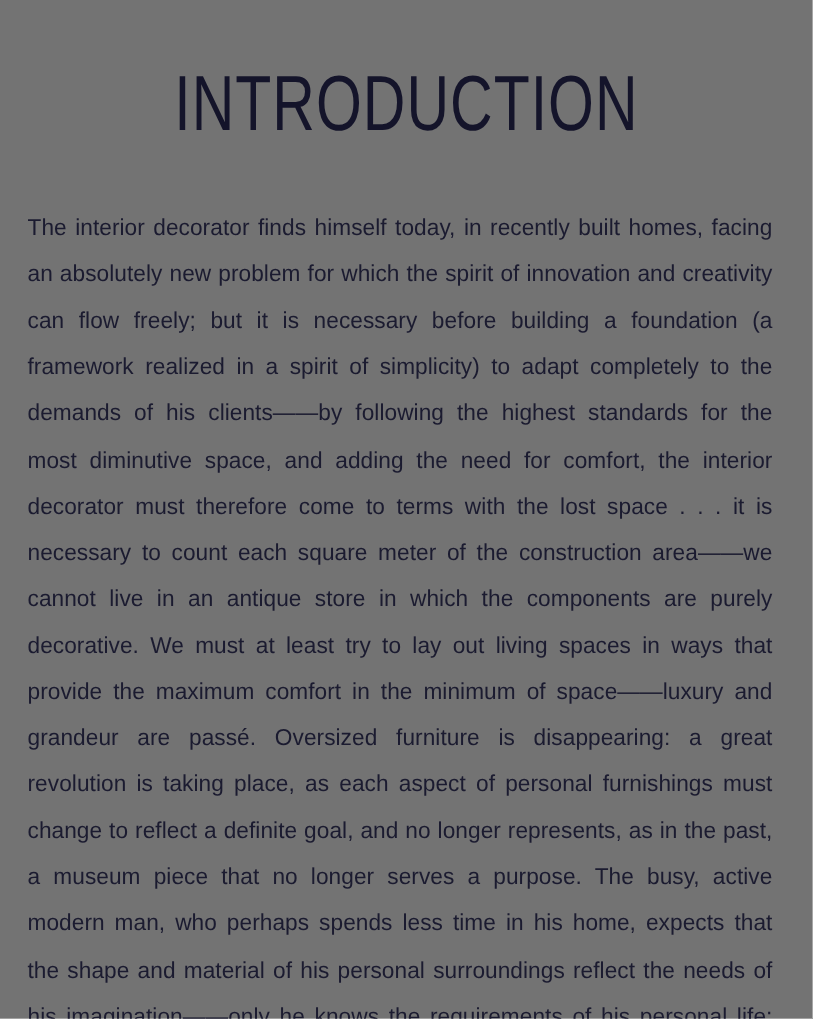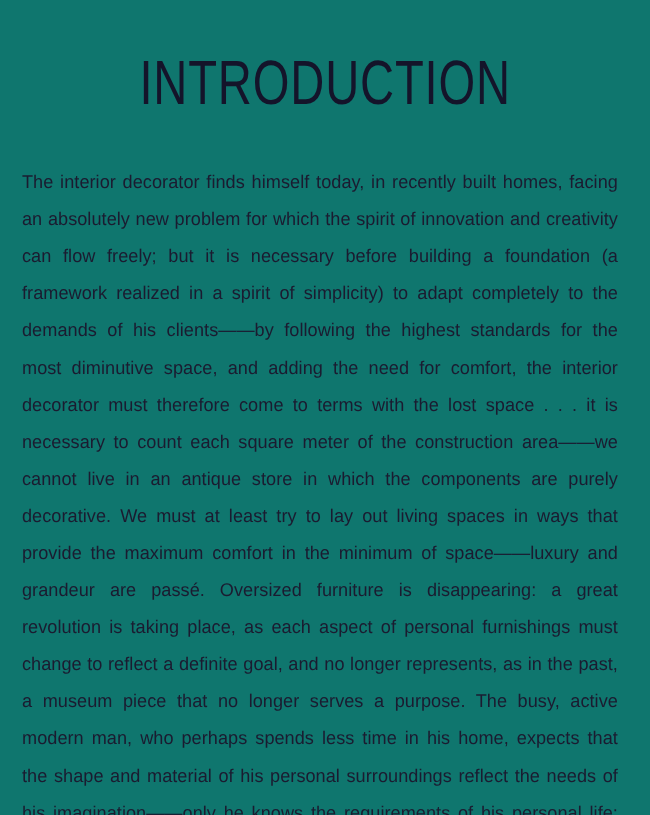--- a/index.html
+++ b/index.html
@@ -13,21 +13,21 @@
     height: 815px;
     background: #ffffff;
     font-family: "Liberation Sans", "DejaVu Sans", sans-serif;
     overflow: hidden;
     position: relative;
   }
 
   .page {
     position: absolute;
     inset: 0;
-    background: #0f766e;
+    background: #737373;
     display: flex;
     flex-direction: column;
   }
 
   
   .title-block {
     width: 100%;
     padding-top: 14px;
     text-align: center;
     flex: 0 0 auto;

